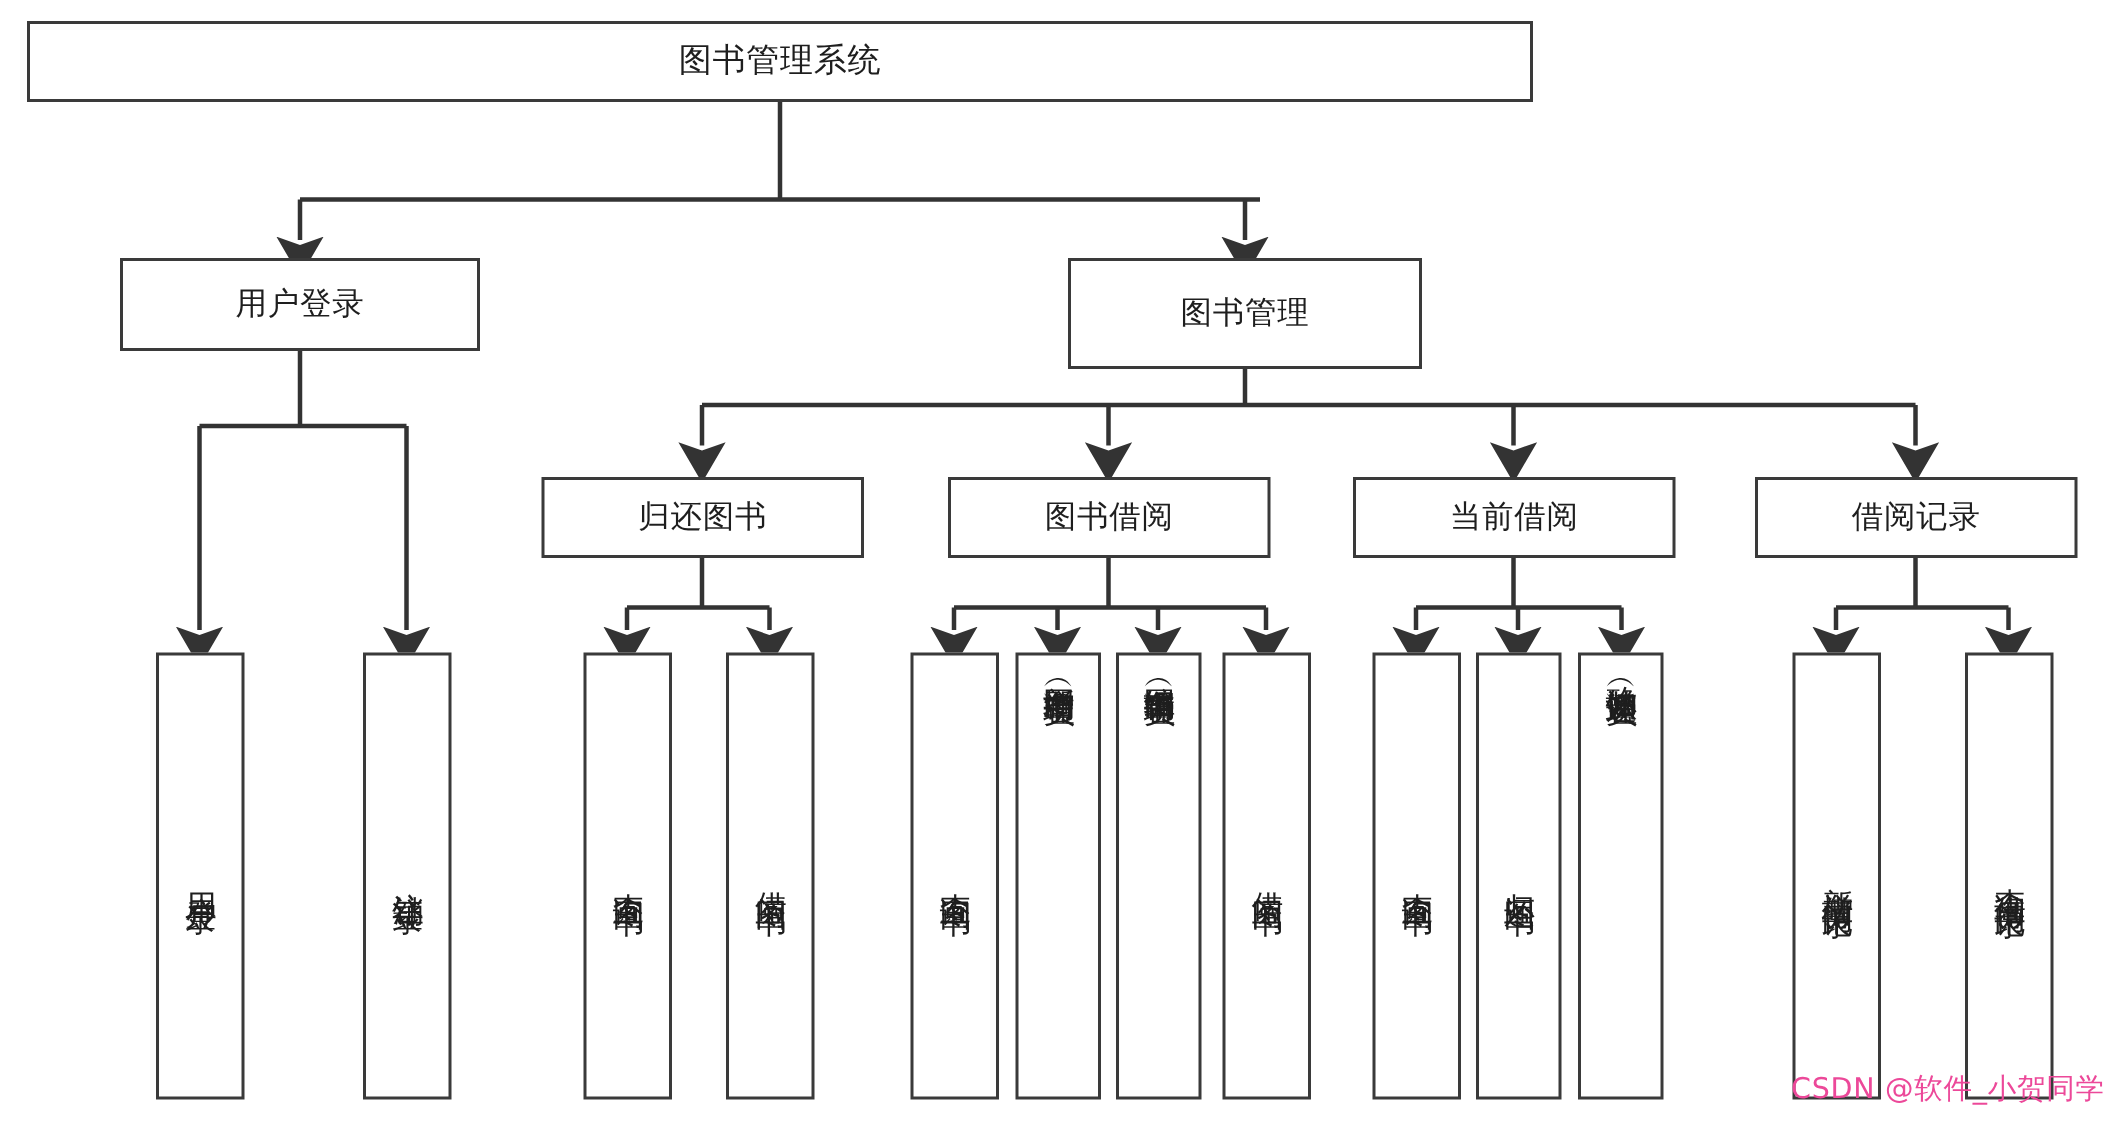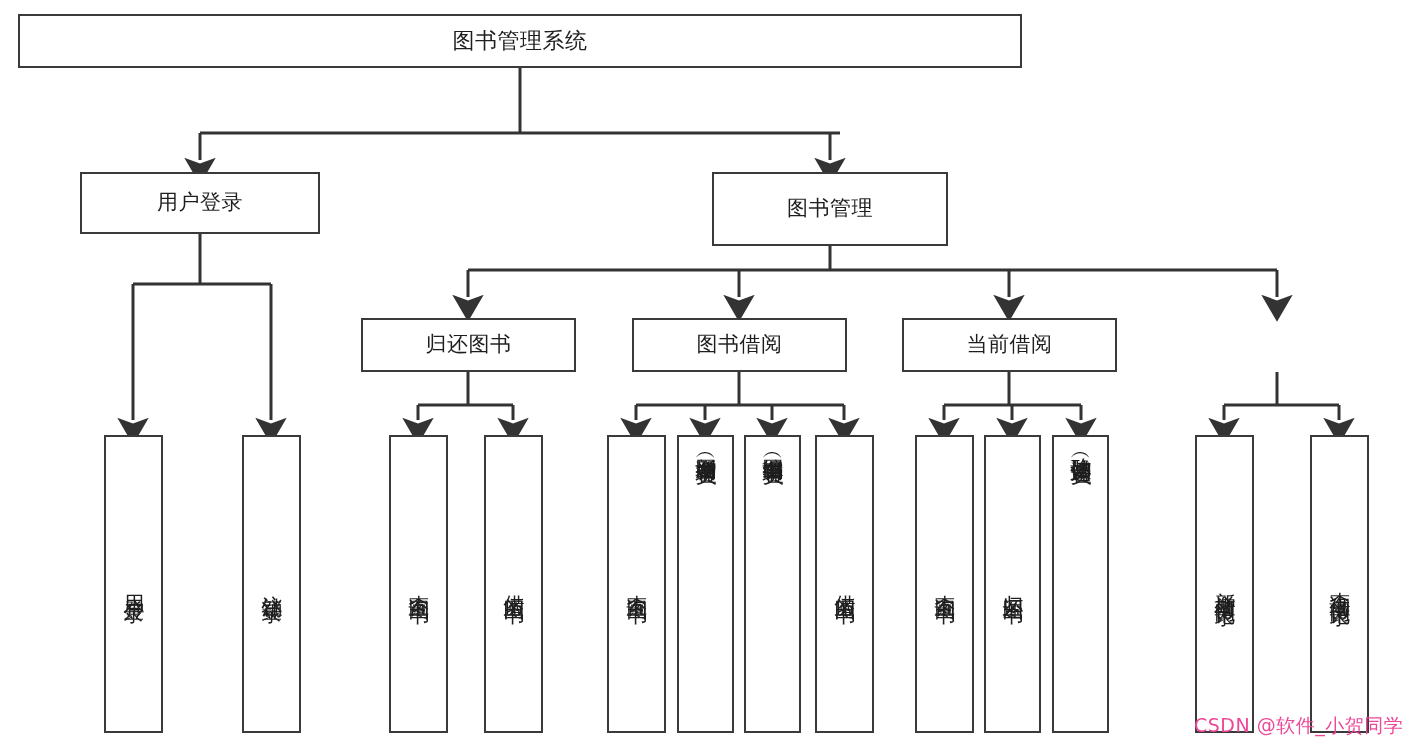--- a/index.html
+++ b/index.html
@@ -130,20 +130,21 @@
   </svg>
 
   <div class="node node-h node-root" style="left:18px; top:14px; width:1004px; height:54px;">图书管理系统</div>
 
   <div class="node node-h" style="left:80px; top:172px; width:240px; height:62px;">用户登录</div>
   <div class="node node-h" style="left:712px; top:172px; width:236px; height:74px;">图书管理</div>
 
   <div class="node node-h" style="left:361px; top:318px; width:215px; height:54px;">归还图书</div>
   <div class="node node-h" style="left:632px; top:318px; width:215px; height:54px;">图书借阅</div>
   <div class="node node-h" style="left:902px; top:318px; width:215px; height:54px;">当前借阅</div>
+  <div class="node node-h" style="left:1170px; top:318px; width:215px; height:54px;">借阅记录</div>
 
   <div class="node node-v" style="left:104px; top:435px; width:59px; height:298px;">
     <span class="vtext">用户登录</span>
   </div>
   <div class="node node-v" style="left:242px; top:435px; width:59px; height:298px;">
     <span class="vtext">注销登录</span>
   </div>
 
   <div class="node node-v" style="left:389px; top:435px; width:59px; height:298px;">
     <span class="vtext">查询图书</span>

